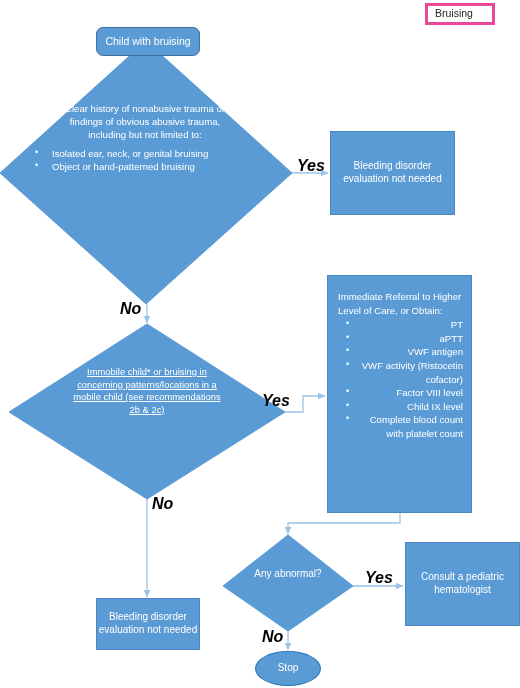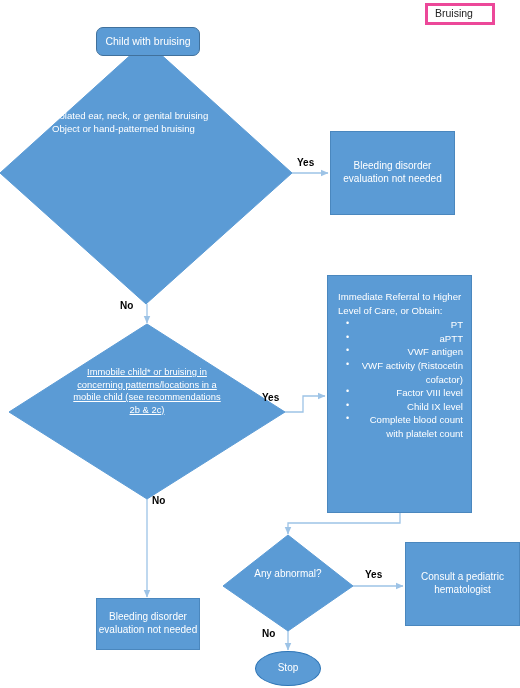--- a/index.html
+++ b/index.html
@@ -131,24 +131,25 @@
     display: flex;
     align-items: center;
     justify-content: flex-start;
     padding-left: 7px;
     text-align: left;
   }
   
   .edge-label {
     position: absolute;
     color: #000000;
-    font-size: 10px;
+    font-size: 16px;
     font-weight: bold;
     z-index: 4;
     white-space: nowrap;
+    font-style: italic;
   }
 </style>
 </head>
 <body>
 
 <div id="canvas">
 
   <svg id="svg-layer" viewBox="0 0 520 688" xmlns="http://www.w3.org/2000/svg">
     <defs>
       <marker id="arrow" markerWidth="7" markerHeight="7" refX="5.6" refY="3" orient="auto" markerUnits="strokeWidth">
@@ -182,20 +183,21 @@
   <div class="node start-box" style="left:96px; top:3px; width:104px; height:29px;margin-top:24px;">
     <span>Child with bruising</span>
   </div>
 
   <div class="node caption-box" style="left:425px; top:3px; width:70px; height:22px;">
     <span>Bruising</span>
   </div>
 
   <div class="node diamond" style="left:0px; top:41px; width:292px; height:263px;">
     <div class="dtext" style="top:62px; font-size:9.6px;">
+      <p style="padding:0 54px 0 52px;">Clear history of nonabusive trauma or findings of obvious abusive trauma, including but not limited to:</p>
       <ul>
         <li style="padding-right:38px;">Isolated ear, neck, or genital bruising</li>
         <li style="padding-right:50px;">Object or hand-patterned bruising</li>
       </ul>
     </div>
   </div>
 
   <div class="node rect-box" style="left:330px; top:131px; width:125px; height:84px;">
     <span>Bleeding disorder evaluation not needed</span>
   </div>

